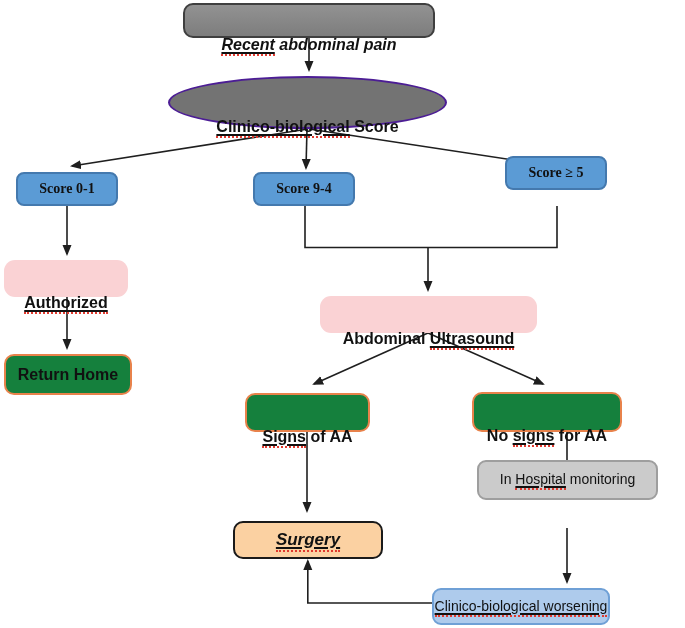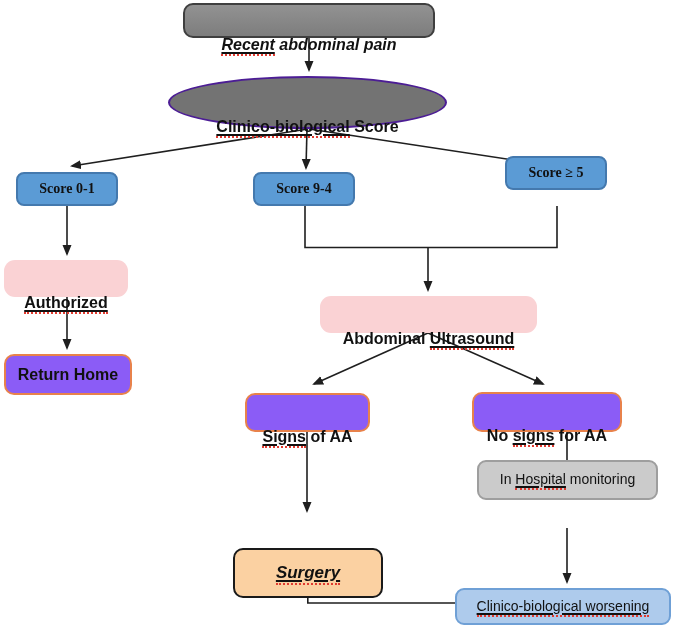--- a/index.html
+++ b/index.html
@@ -13,21 +13,21 @@
     box-sizing:border-box;border-radius:9px;text-align:center;
   }
   .lbl{font-weight:700;color:#111;line-height:1.1;white-space:nowrap;}
   .reg{font-weight:400;}
   .ital{font-style:italic;}
   
   .darkgray{background:linear-gradient(180deg,#929292,#7d7d7d);border:2px solid #3f3f3f;border-radius:10px;}
   .ellipse{background:#737373;border:2px solid #4c1d95;border-radius:50%;}
   .blue{background:#5b9bd5;border:2px solid #4479ae;border-radius:8px;font-family:Liberation Serif, serif;}
   .pink{background:#fad2d4;border:none;border-radius:11px;}
-  .orange{background:#8b5cf6;border:2px solid #e8824b;border-radius:10px;}
+  .orange{background:#15803d;border:2px solid #e8824b;border-radius:10px;}
   .peach{background:#fbd1a2;border:2px solid #1a1a1a;border-radius:10px;}
   .grayish{background:#cbcbcb;border:2px solid #9e9e9e;border-radius:9px;}
   .lightblue{background:#aecbec;border:2px solid #6fa0d6;border-radius:9px;}
   
   .sp{
     text-decoration:underline;text-decoration-thickness:1.5px;text-underline-offset:2px;
     border-bottom:2px dotted #e03a2f;padding-bottom:1px;
   }
   .f15{font-size:16px;margin-top:48px;} .f14{font-size:14px;} .f16{font-size:16px;} .f17{font-size:17px;}
 </style>
@@ -93,25 +93,25 @@
   </div>
 
   <div class="node orange" style="left:245px;top:393px;width:125px;height:39px">
     <span class="lbl f15"><span></span><span class="sp">Signs</span><span> of AA</span></span>
   </div>
 
   <div class="node orange" style="left:472px;top:392px;width:150px;height:40px">
     <span class="lbl f15"><span>No </span><span class="sp">signs</span><span> for AA</span></span>
   </div>
 
-  <div class="node peach" style="left:233px;top:548px;width:150px;height:50px">
+  <div class="node peach" style="left:233px;top:521px;width:150px;height:38px">
     <span class="lbl ital f17"><span></span><span class="sp">Surgery</span><span></span></span>
   </div>
 
   <div class="node grayish" style="left:477px;top:460px;width:181px;height:40px">
     <span class="lbl reg f14"><span>In </span><span class="sp">Hospital</span><span> monitoring</span></span>
   </div>
 
-  <div class="node lightblue" style="left:455px;top:588px;width:216px;height:37px">
+  <div class="node lightblue" style="left:432px;top:588px;width:178px;height:37px">
     <span class="lbl reg f14"><span></span><span class="sp">Clinico-biological worsening</span><span></span></span>
   </div>
 
 </div>
 
 </body></html>

